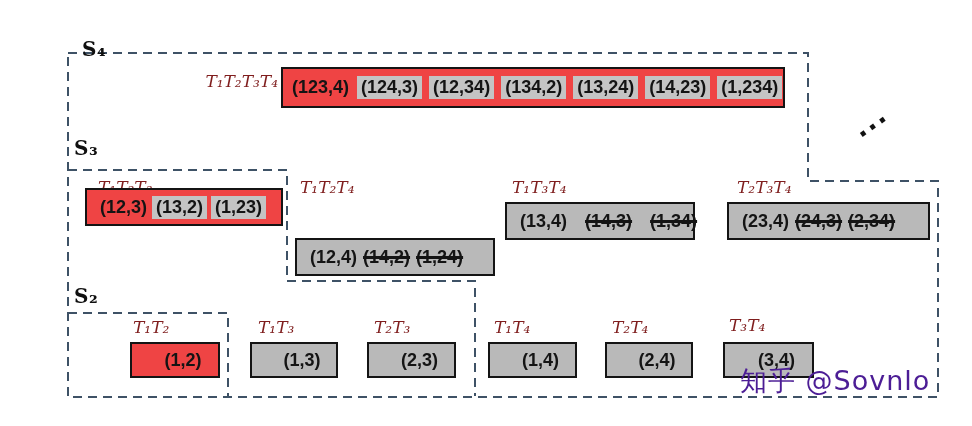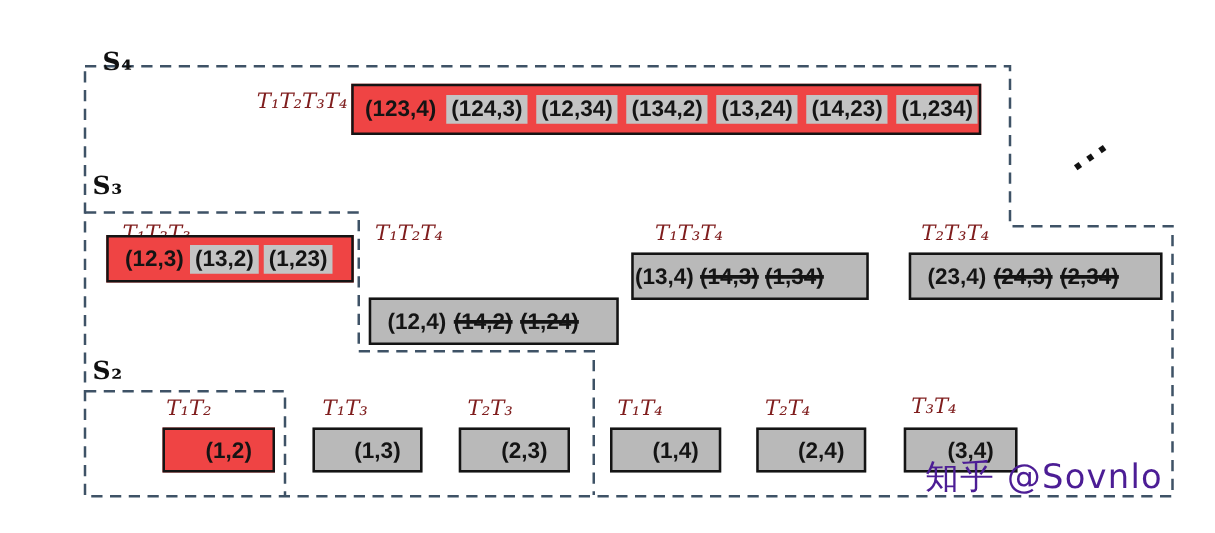--- a/index.html
+++ b/index.html
@@ -83,22 +83,22 @@
     <span class="tuple hl">(1,23)</span>
   </div>
 
   <div class="grp-label" style="left:300px; top:177px;">T₁T₂T₄</div>
   <div class="box gray" style="left:295px; top:202px; width:200px; height:38px; gap:4px; padding-left:12px;margin-top:36px;">
     <span class="tuple">(12,4)</span>
     <span class="tuple strike">(14,2)</span>
     <span class="tuple strike">(1,24)</span>
   </div>
 
-  <div class="grp-label" style="left:524px; top:177px;">T₁T₃T₄</div>
-  <div class="box gray" style="left:505px; top:202px; width:190px; height:38px; gap:3px; padding-left:0;">
+  <div class="grp-label" style="left:512px; top:177px;">T₁T₃T₄</div>
+  <div class="box gray" style="left:505px; top:202px; width:190px; height:38px; gap:16px; padding-left:12px;">
     <span class="tuple">(13,4)</span>
     <span class="tuple strike">(14,3)</span>
     <span class="tuple strike">(1,34)</span>
   </div>
 
   <div class="grp-label" style="left:737px; top:177px;">T₂T₃T₄</div>
   <div class="box gray" style="left:727px; top:202px; width:203px; height:38px; gap:4px; padding-left:12px;">
     <span class="tuple">(23,4)</span>
     <span class="tuple strike">(24,3)</span>
     <span class="tuple strike">(2,34)</span>

